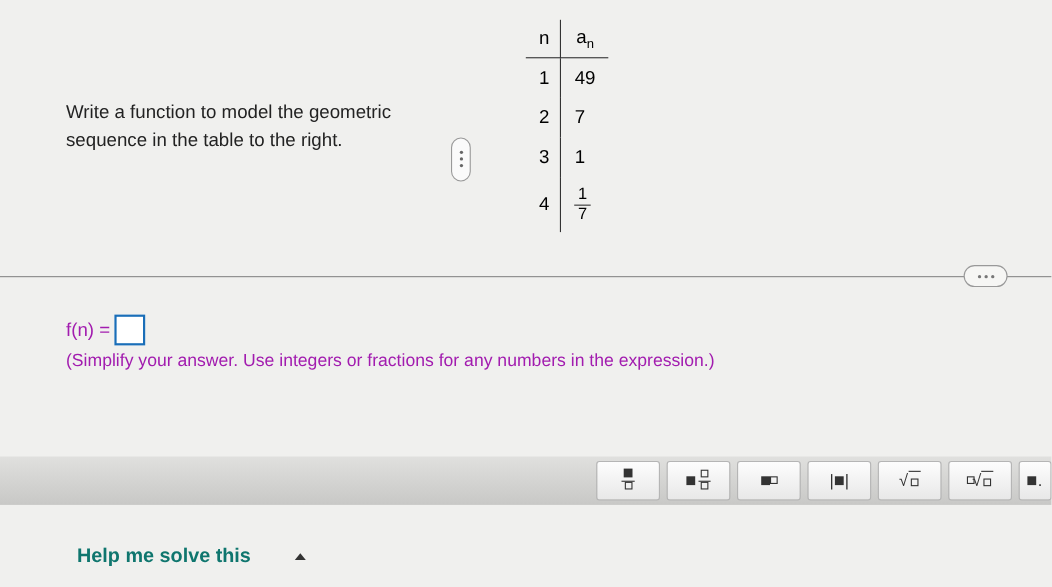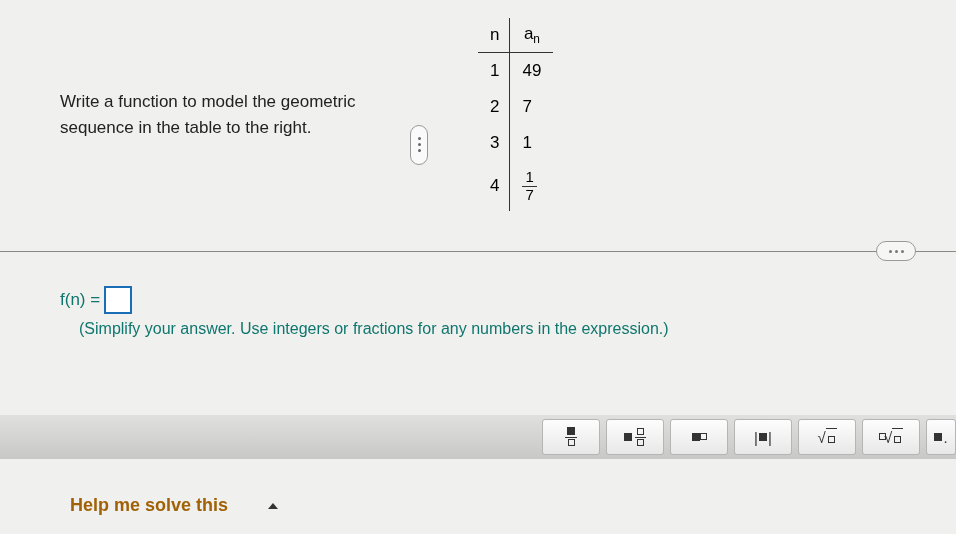--- a/index.html
+++ b/index.html
@@ -98,38 +98,37 @@
       background: #f6f6f4;
       display: flex;
       align-items: center;
       justify-content: center;
       gap: 3px;
     }
     .divider-pill span { width: 3px; height: 3px; background: #777; border-radius: 50%; }
     .answer-section {
       padding: 0 0 0 60px;
       font-size: 17px;
-      color: #0f766e;
+      color: #a21caf;
     }
     .answer-line {
       display: flex;
       align-items: center;
       gap: 4px;
       margin-bottom: 6px;
     }
     .answer-box {
       width: 28px;
       height: 28px;
       border: 2px solid #1a6eb8;
       background: #fff;
       display: inline-block;
     }
     .hint-text {
       font-size: 16px;
-      margin-left: 19px;
     }
     .tool-bar {
       position: absolute;
       bottom: 75px;
       left: 0;
       right: 0;
       height: 44px;
       background: linear-gradient(#e0e0de, #c8c8c6);
       display: flex;
       justify-content: flex-end;
@@ -160,21 +159,21 @@
     .sq-open { display:inline-block; width:7px; height:7px; border:1px solid #333; }
     .superscript {font-size:9px; vertical-align: super;}
     .bottom-links {
       position: absolute;
       bottom: 18px;
       left: 70px;
       display: flex;
       gap: 40px;
       font-size: 18px;
       font-weight: bold;
-      color: #a16207;
+      color: #0f766e;
     }
     .bottom-links .link {
       cursor: pointer;
       display: flex;
       align-items: center;
       gap: 4px;
     }
     .caret-up {
       width: 0; height: 0;
       border-left: 5px solid transparent;

